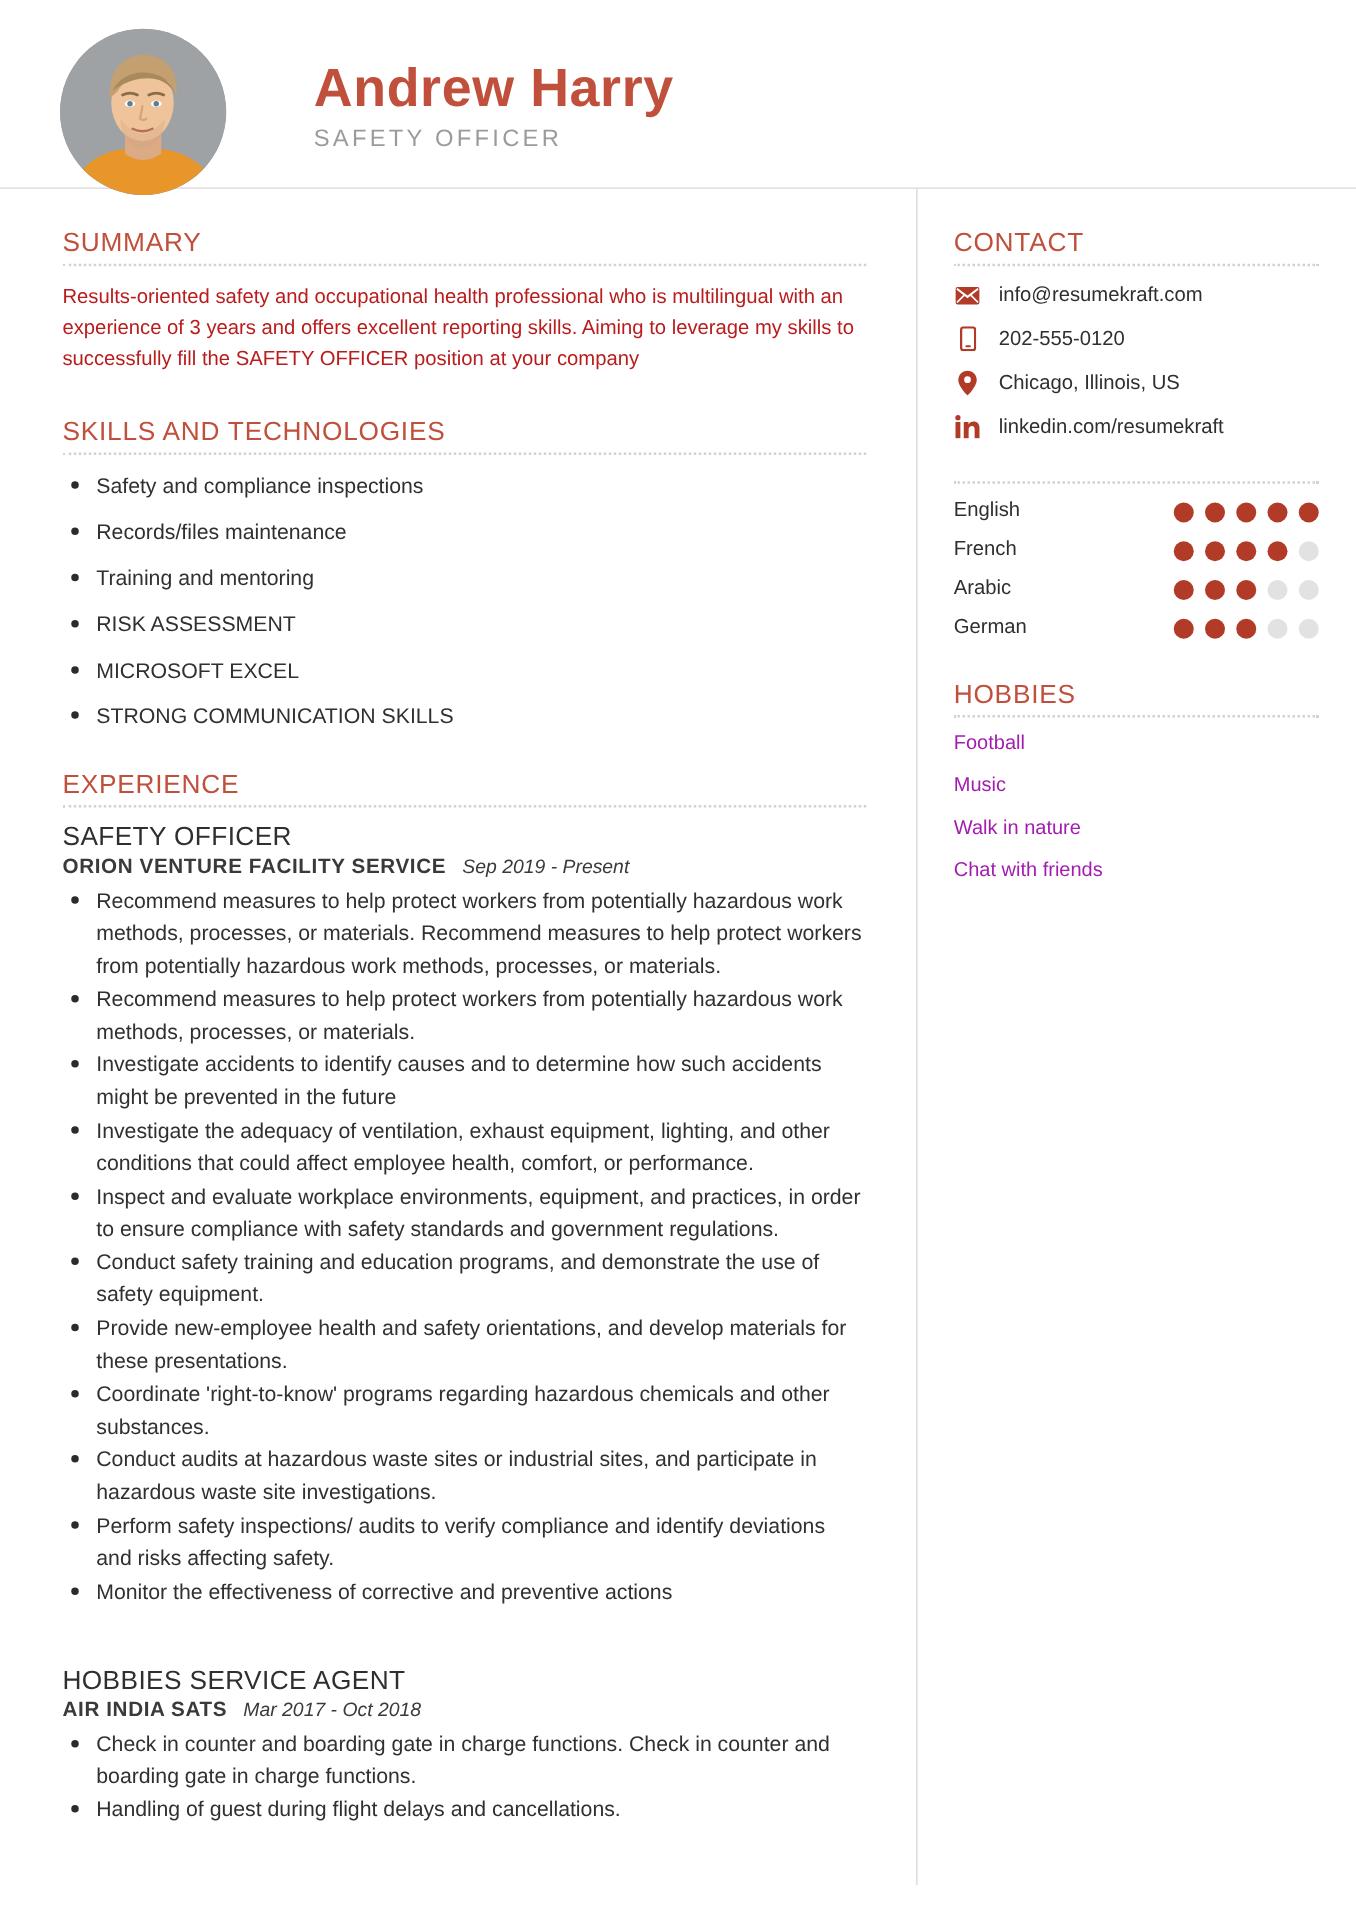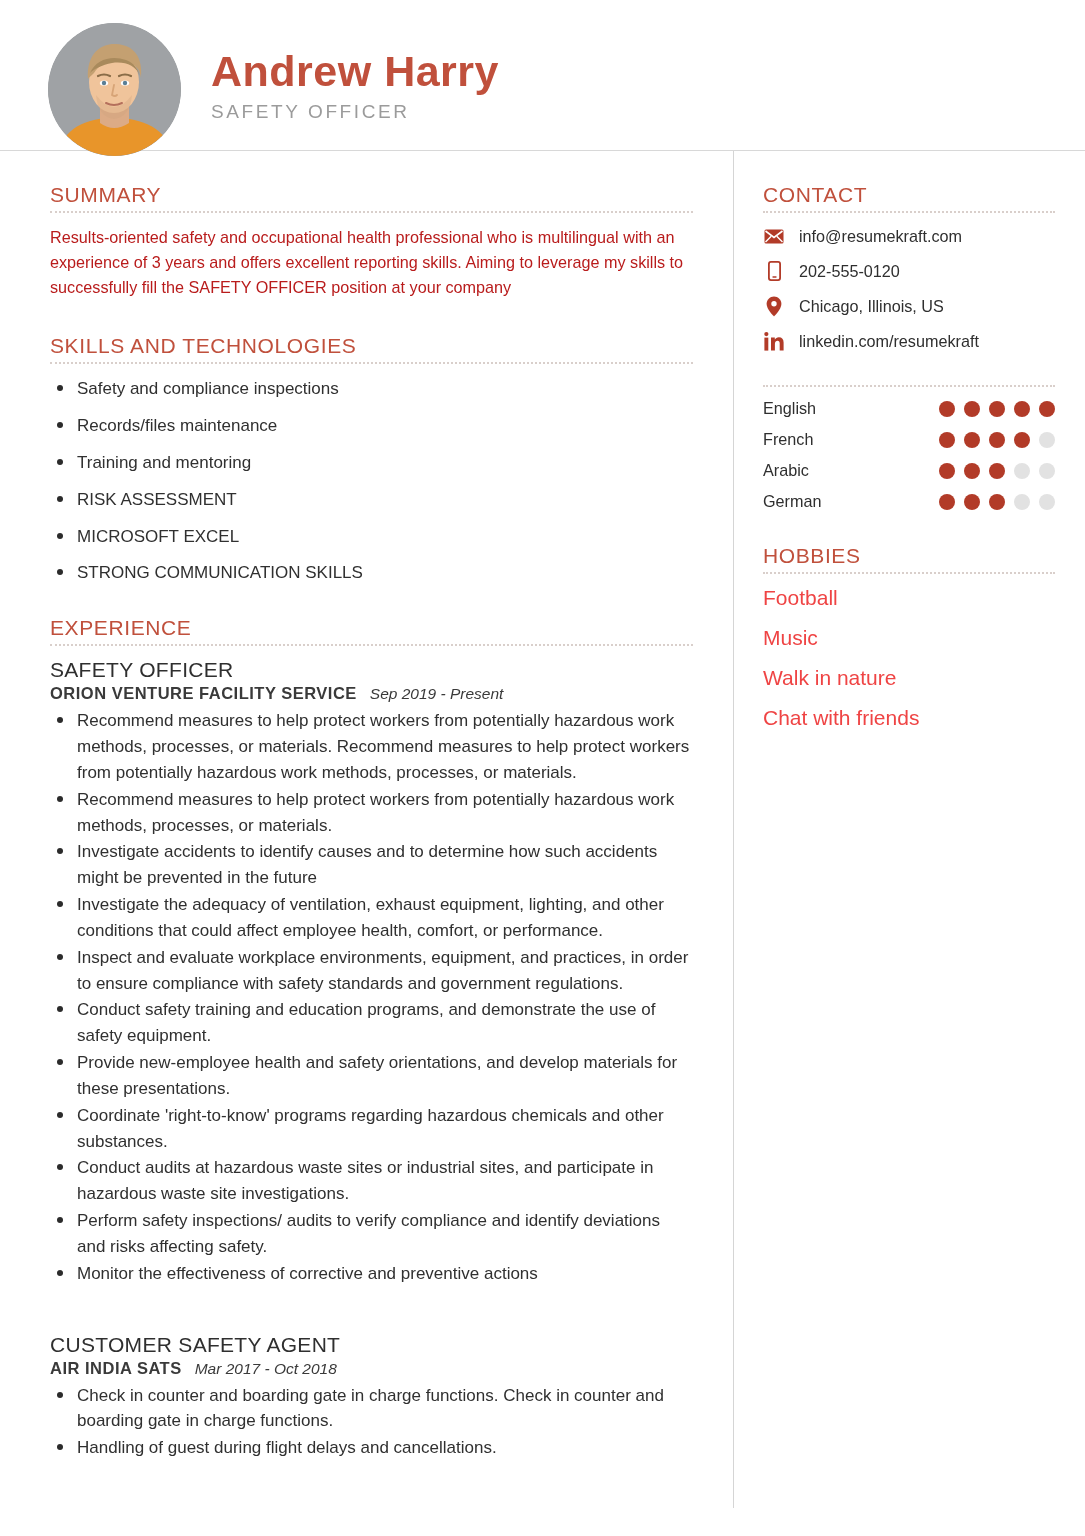--- a/index.html
+++ b/index.html
@@ -19,20 +19,21 @@
     overflow: hidden;
     box-sizing: border-box;
   }
   
   .header {
     display: flex;
     align-items: center;
     padding: 28px 0 0 48px;
     height: 150px;
     box-sizing: border-box;
+    gap: 40px;
   }
   .avatar {
     width: 133px;
     height: 133px;
     border-radius: 50% 50% 50% 50%;
     overflow: hidden;
     flex: 0 0 auto;
     position: relative;
     background: #9a9da0;
   }
@@ -170,40 +171,40 @@
     justify-content: center;
   }
   .contact-icon svg { display: block; }
   .contact-text {
     font-size: 16.2px;
     color: #2f2f2f;
   }
   
   .lang-row {
     display: flex;
-    align-items: center;
+    align-items: flex-end;
     margin-bottom: 12px;
   }
   .lang-name {
     font-size: 16.2px;
     color: #2f2f2f;
     flex: 1;
   }
   .dots { display: flex; gap: 9px; }
   .dot {
     width: 16px;
     height: 16px;
     border-radius: 50%;
     background: #e2e2e2;
   }
   .dot.on { background: #b23b28; }
   
   .hobby {
-    font-size: 21px;
-    color: #ef4444;
+    font-size: 16px;
+    color: #a21caf;
     margin-bottom: 16px;
   }
 </style>
 </head>
 <body>
 
 <div class="page">
 
   <div class="header">
     <div class="avatar">
@@ -290,21 +291,21 @@
             <li>Conduct safety training and education programs, and demonstrate the use of safety equipment.</li>
             <li>Provide new-employee health and safety orientations, and develop materials for these presentations.</li>
             <li>Coordinate 'right-to-know' programs regarding hazardous chemicals and other substances.</li>
             <li>Conduct audits at hazardous waste sites or industrial sites, and participate in hazardous waste site investigations.</li>
             <li>Perform safety inspections/ audits to verify compliance and identify deviations and risks affecting safety.</li>
             <li>Monitor the effectiveness of corrective and preventive actions</li>
           </ul>
         </div>
 
         <div class="job">
-          <div class="job-role">CUSTOMER SAFETY AGENT</div>
+          <div class="job-role">HOBBIES SERVICE AGENT</div>
           <div class="job-meta">
             <span class="job-company">AIR INDIA SATS</span>
             <span class="job-dates">Mar 2017 - Oct 2018</span>
           </div>
           <ul class="bullets duties">
             <li>Check in counter and boarding gate in charge functions. Check in counter and boarding gate in charge functions.</li>
             <li>Handling of guest during flight delays and cancellations.</li>
           </ul>
         </div>
 

